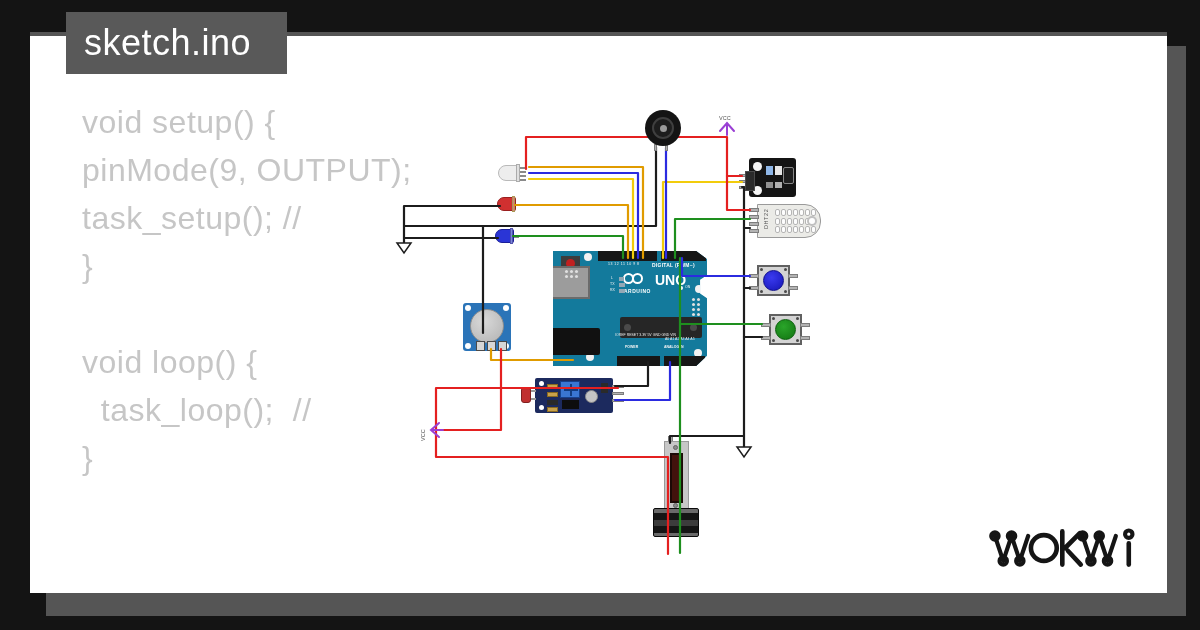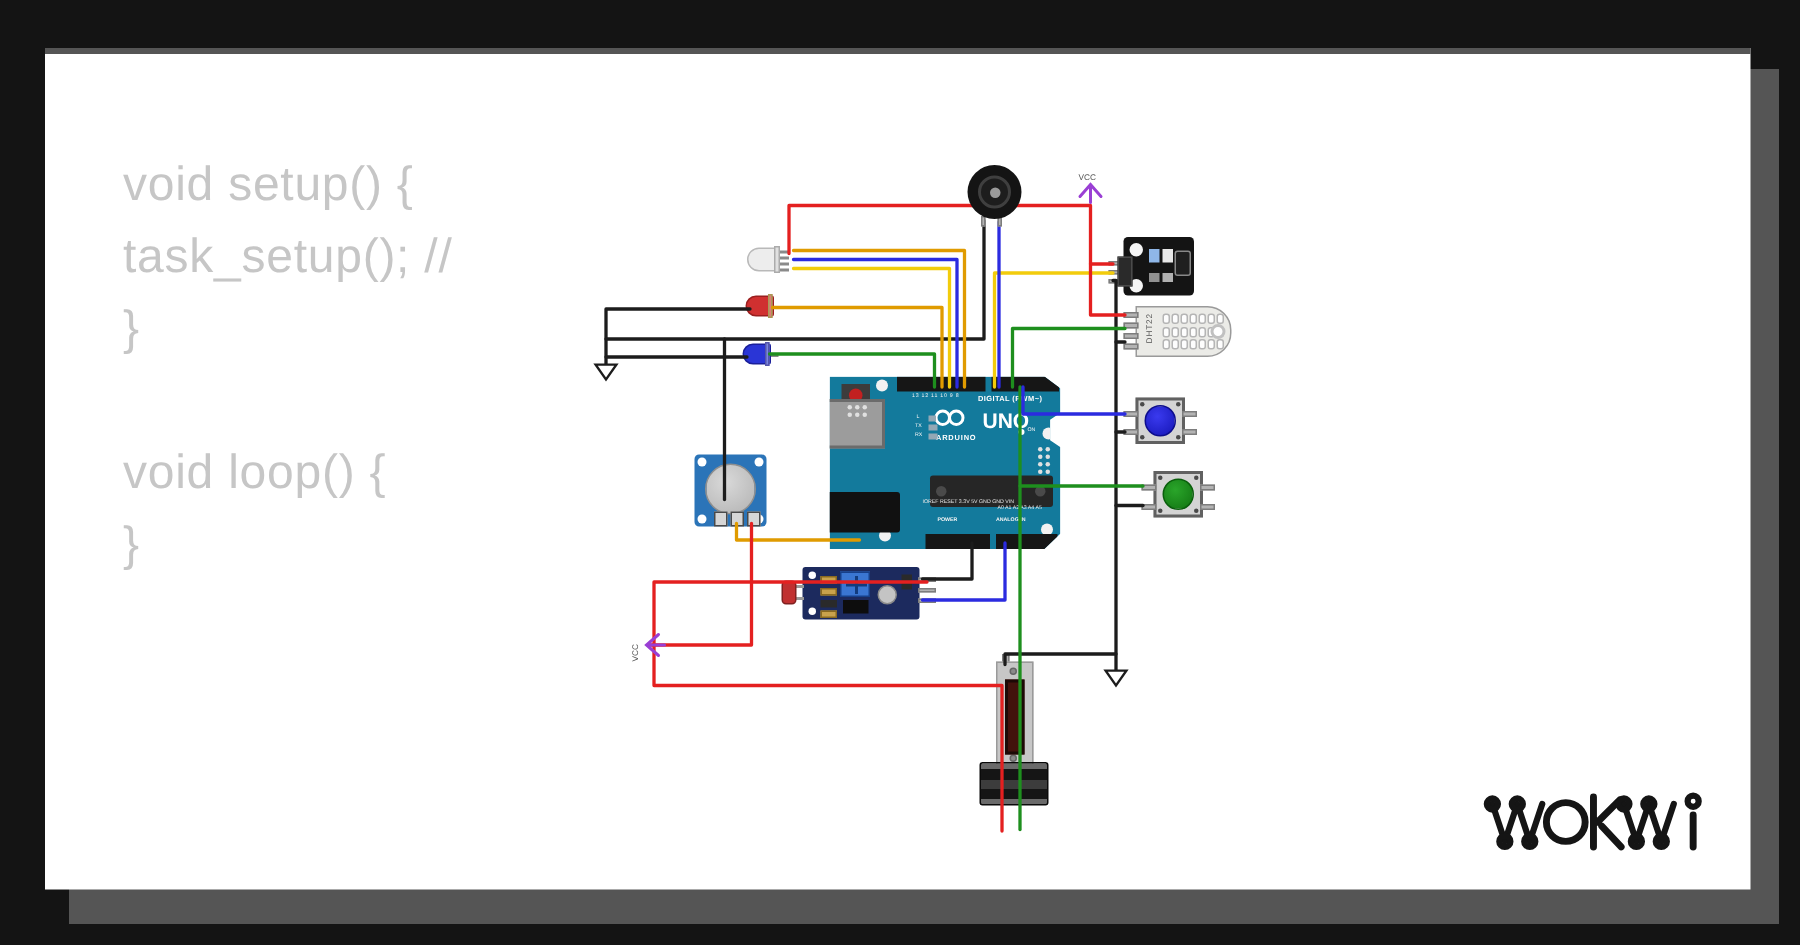--- a/index.html
+++ b/index.html
@@ -41,28 +41,33 @@
 </style>
 </head>
 <body>
 
 <div class="page">
   <div class="shadow"></div>
 
   <div class="card">
     <div class="code">
         <div class="code-line">void setup() {</div>
+        <div class="code-line">pinMode(9, OUTPUT);</div>
         <div class="code-line">task_setup(); //</div>
         <div class="code-line">}</div>
         <div class="code-line"></div>
         <div class="code-line">void loop() {</div>
+        <div class="code-line">  task_loop();  //</div>
         <div class="code-line">}</div>
       </div>
   </div>
 
+  <div class="titlebox">
+    <span>sketch.ino</span>
+  </div>
 
   <div class="comp" id="board">
     <div class="abs" style="left:8px;top:5px;width:19px;height:15px;background:#3c3c3c;">
       <div class="abs" style="left:5px;top:3px;width:9px;height:9px;border-radius:50%;background:#c22020;"></div>
     </div>
     <div class="hole" style="left:31px;top:2px;"></div>
     <div class="hole" style="left:142px;top:34px;"></div>
     <div class="hole" style="left:33px;top:102px;"></div>
     <div class="hole" style="left:141px;top:98px;"></div>
     <div class="hdr" style="left:45px;width:59px;"></div>

